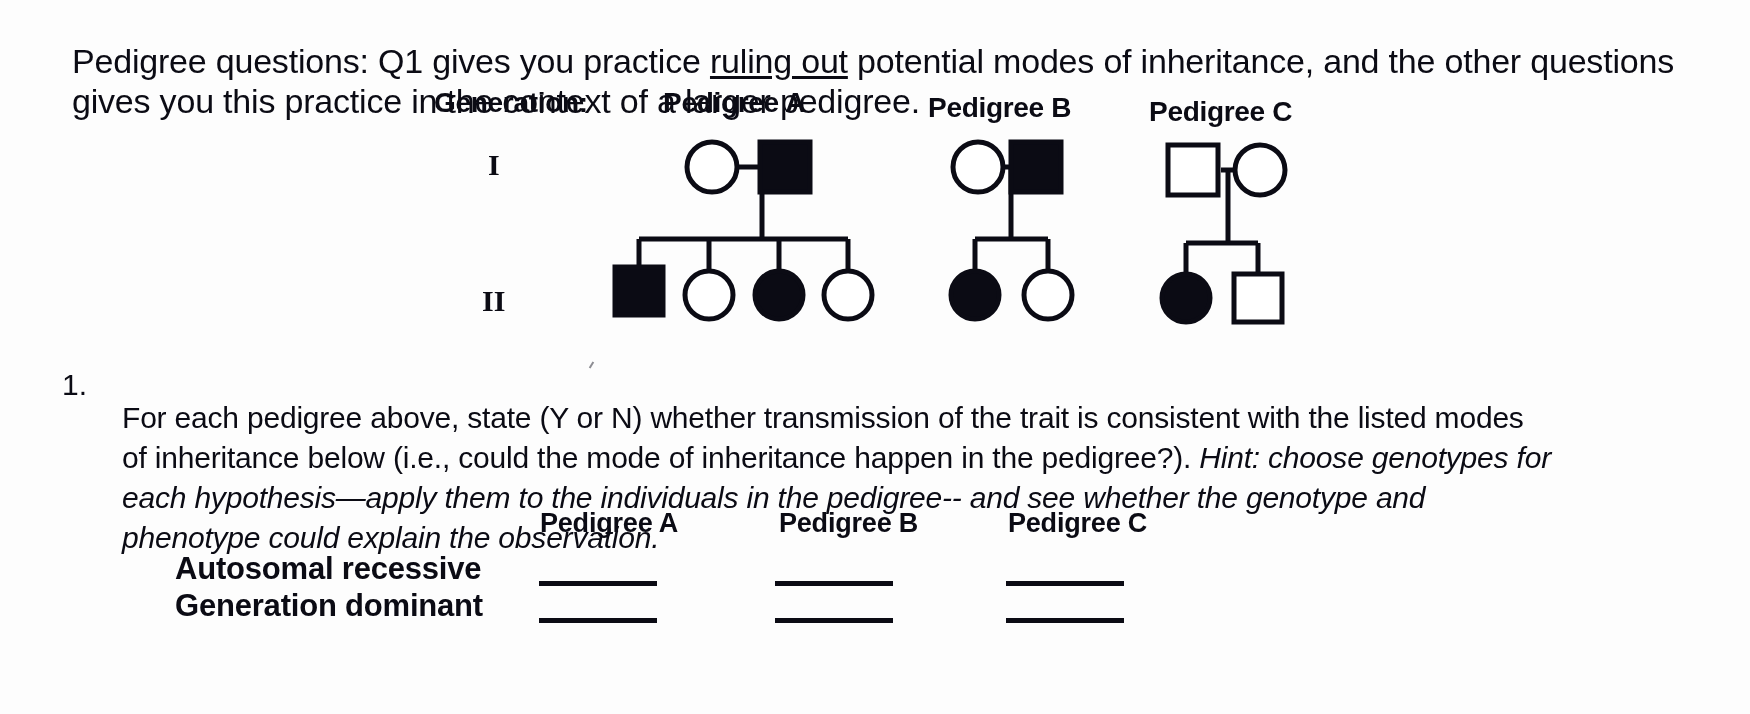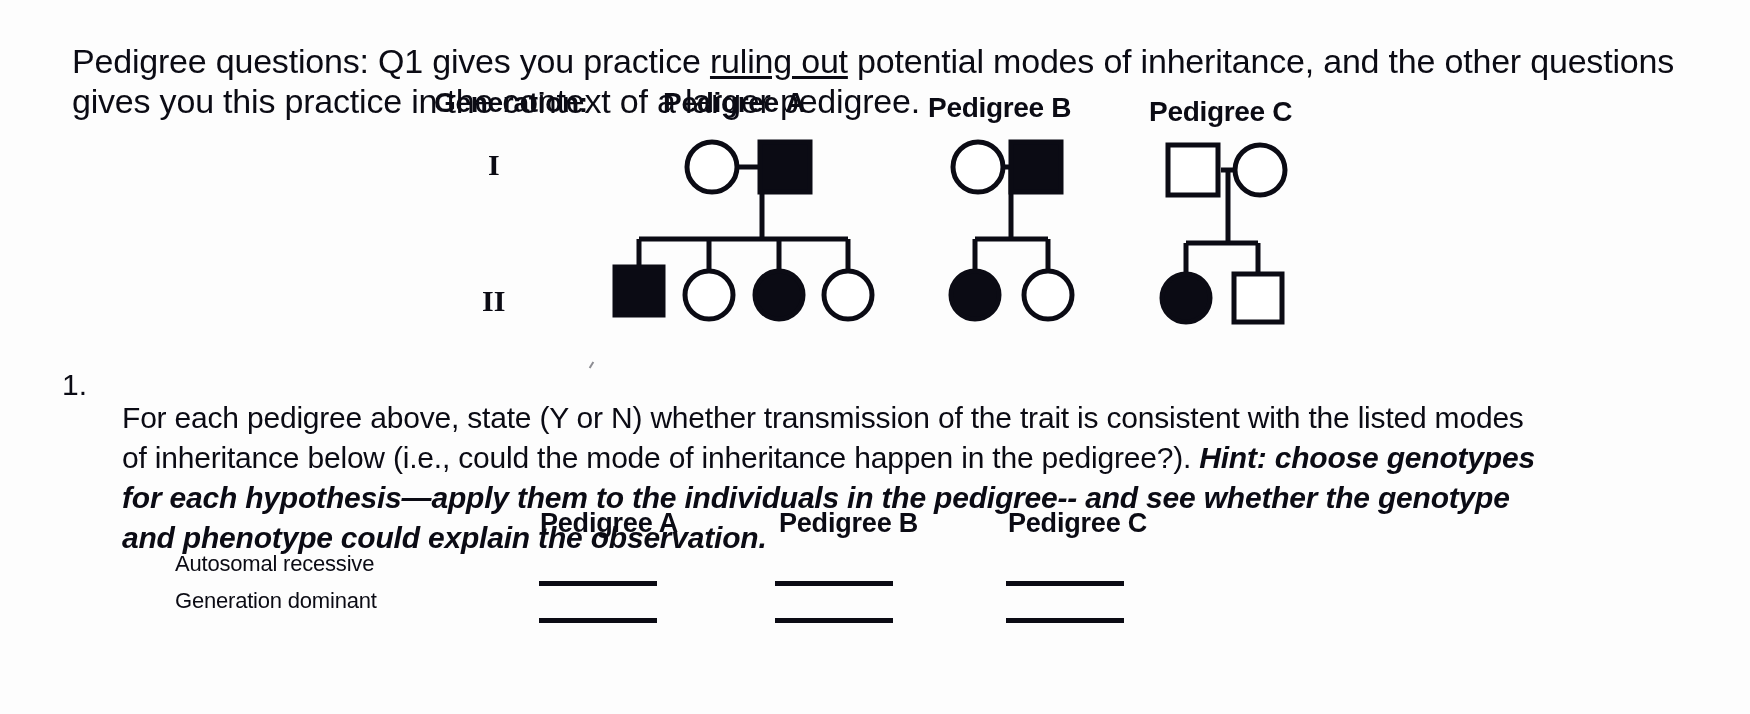--- a/index.html
+++ b/index.html
@@ -95,21 +95,21 @@
   }
   .q-body {
     position: absolute;
     left: 122px;
     top: 368px;
     width: 1430px;
     font-size: 30px;
     line-height: 1.33;
     letter-spacing: -0.2px;
   }
-  .q-body .it { font-style: italic; font-weight: bold; }
+  .q-body .it { font-style: italic; }
 
   
   .ans-table {
     position: absolute;
     left: 175px;
     top: 508px;
     width: 1060px;
   }
   .ans-head {
     position: absolute;
@@ -119,23 +119,24 @@
     white-space: nowrap;
     letter-spacing: -0.2px;
   }
   .ans-head.c0 { left: 365px; }
   .ans-head.c1 { left: 604px; }
   .ans-head.c2 { left: 833px; }
 
   .ans-row-label {
     position: absolute;
     left: 0;
-    font-size: 22px;
+    font-size: 31px;
     letter-spacing: -0.2px;
     white-space: nowrap;
+    font-weight: bold;
   }
   .ans-row-label.r0 { top: 43px; }
   .ans-row-label.r1 { top: 80px; }
 
   .blank {
     position: absolute;
     height: 5px;
     width: 118px;
     background: #0b0b14;
   }

